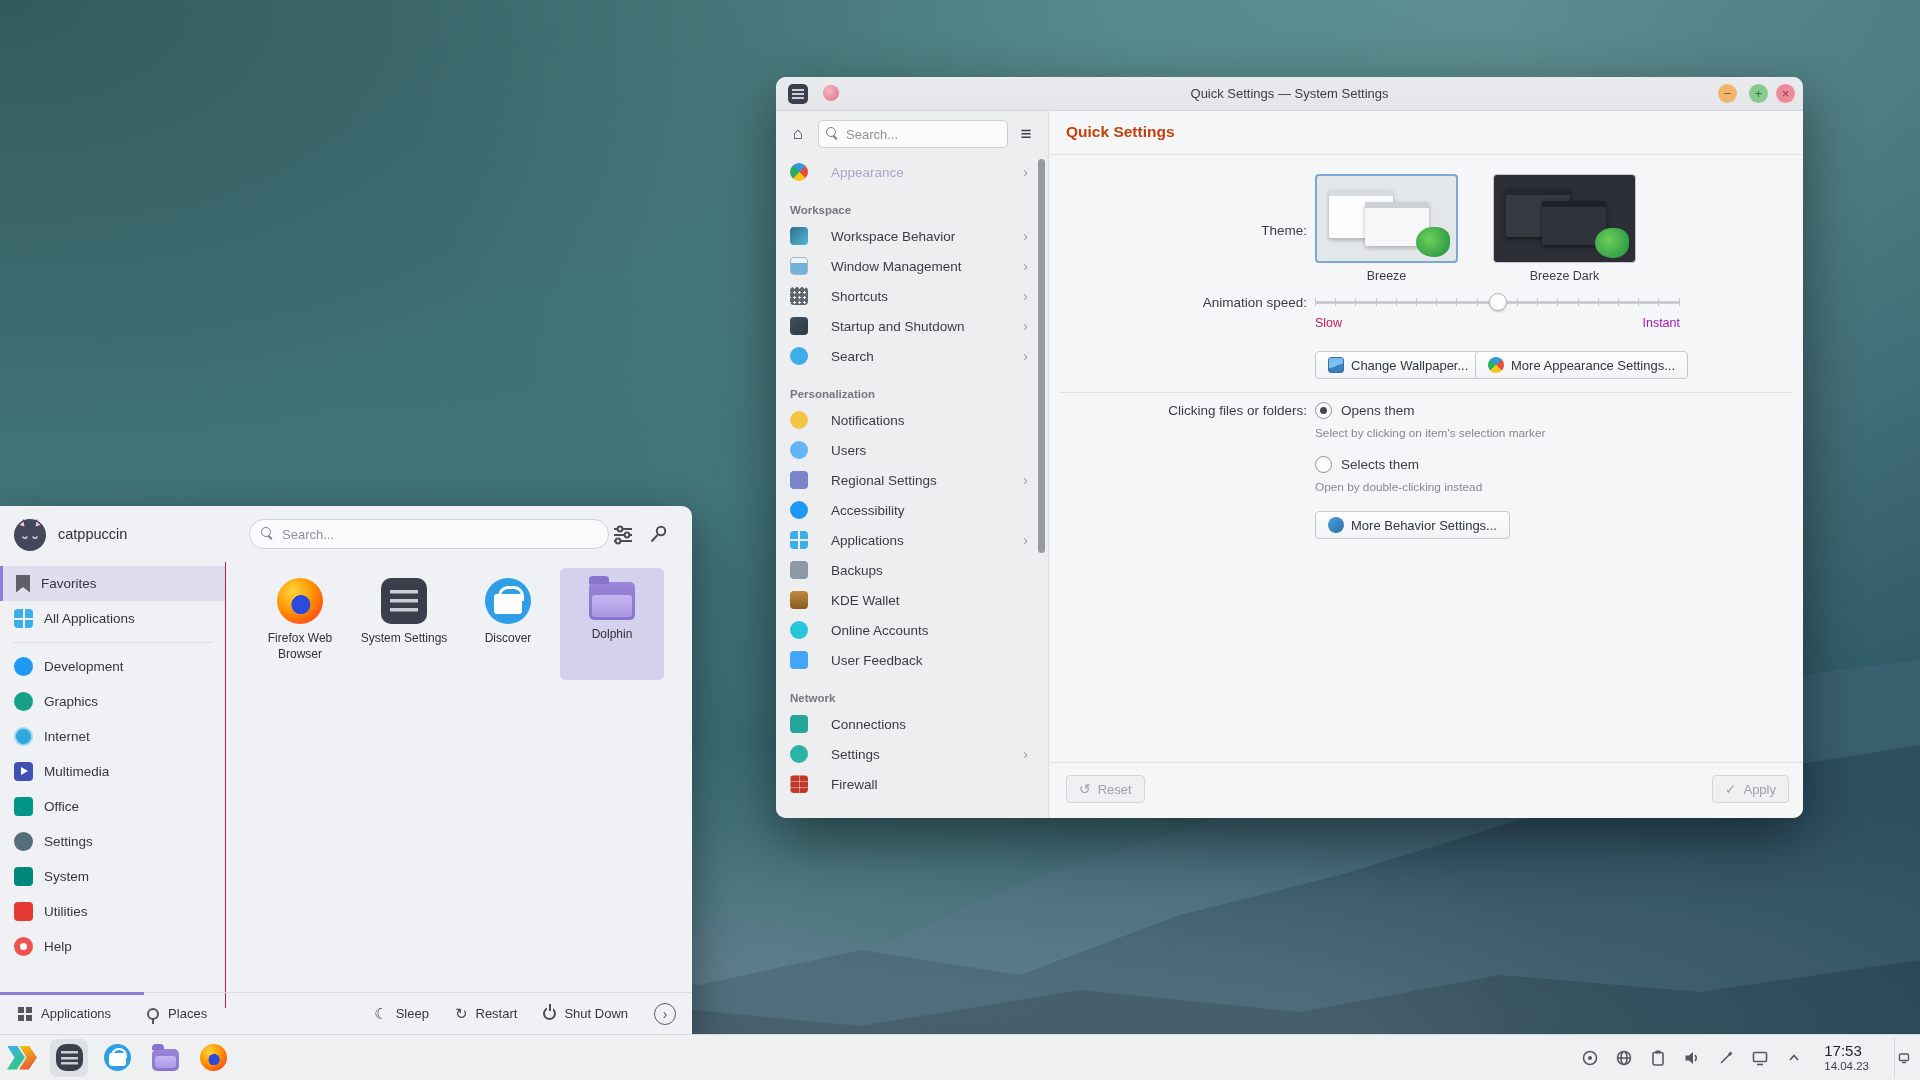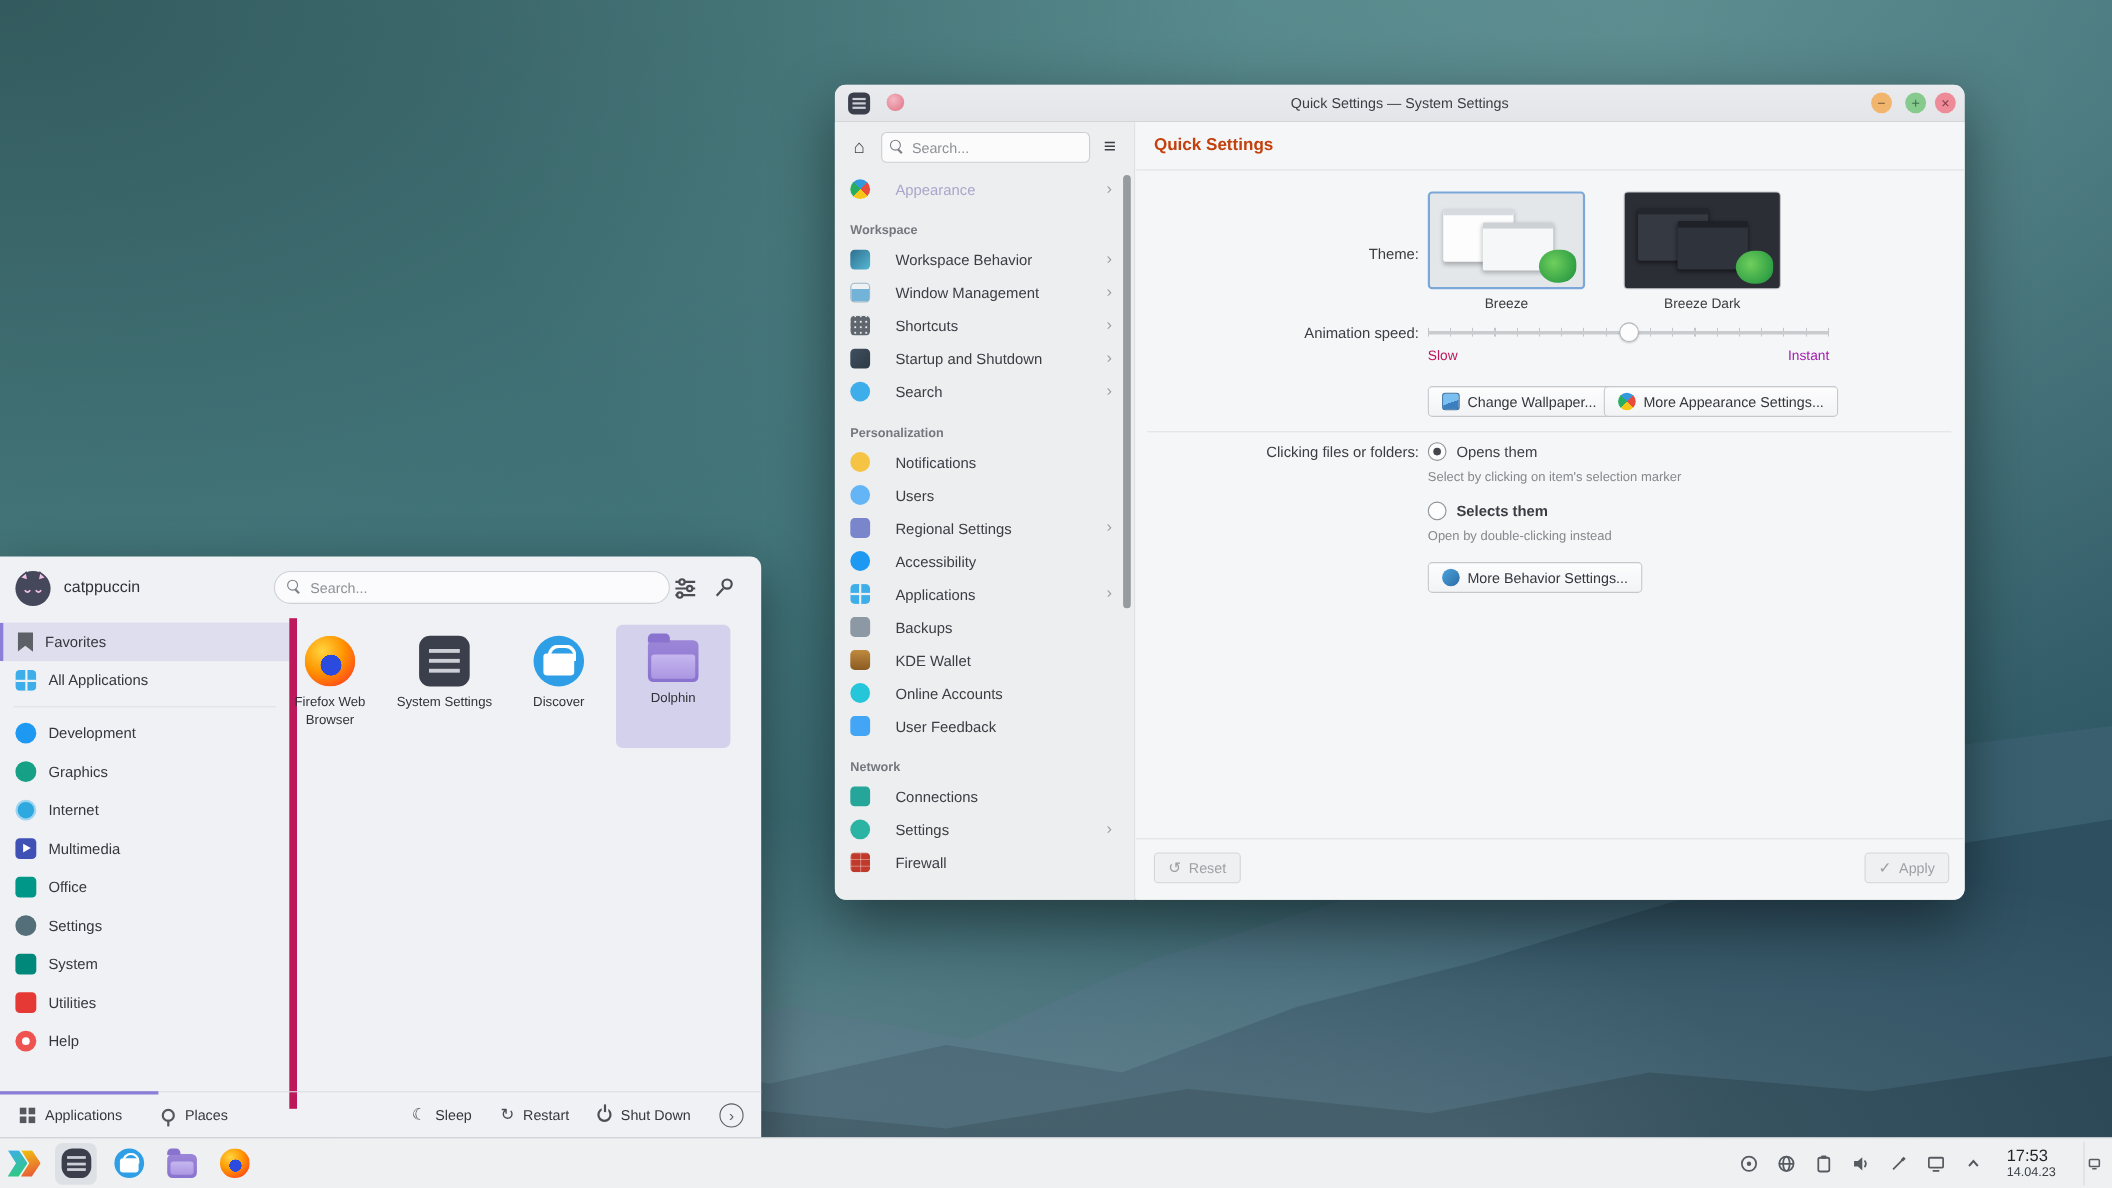--- a/index.html
+++ b/index.html
@@ -21,21 +21,21 @@
 
   
   .btn { height:28px; border:1px solid #c6c8cc; border-radius:4px;
     background:linear-gradient(#fdfdfe,#f2f3f5); font-size:13px; color:#33363b;
     display:inline-flex; align-items:center; gap:7px; padding:0 12px; white-space:nowrap; }
   .btn.disabled { color:#9da0a5; background:#eff0f2; border-color:#d4d5d8; }
   .chevglyph { color:#9aa0a6; font-size:15px; line-height:1; }
 
   
   .window { position:absolute; border-radius:10px; box-shadow:0 20px 55px rgba(0,0,0,.45); }
-  #settings-window { left:759px; top:77px; width:1027px; height:741px; background:#f3f4f6; }
+  #settings-window { left:776px; top:77px; width:1027px; height:741px; background:#f3f4f6; }
 
   .sw-titlebar { position:relative; height:34px; background:linear-gradient(#eaebee,#e4e5e8);
     border-bottom:1px solid #d4d5d9; border-radius:10px 10px 0 0; }
   .sw-title { position:absolute; left:0; right:0; top:0; line-height:33px; text-align:center;
     font-size:13px; color:#3c3e44; }
   .tb-appicon { position:absolute; left:12px; top:7px; width:20px; height:20px; border-radius:5px;
     background:#3a3f4b; }
   .tb-appicon::before { content:""; position:absolute; inset:0;
     background-image:linear-gradient(#ccd0d6,#ccd0d6),linear-gradient(#ccd0d6,#ccd0d6),linear-gradient(#ccd0d6,#ccd0d6);
     background-size:12px 2px; background-position:4px 5px,4px 9px,4px 13px; background-repeat:no-repeat; }
@@ -147,21 +147,21 @@
   .b-behavior { position:absolute; left:265px; top:400px; }
   .bic { width:16px; height:16px; border-radius:3px; flex:none; }
   .bic.wallpaper { background:linear-gradient(160deg,#79c0f0 55%,#3b7fbe 55%); border:1px solid #3a6f9e; }
   .bic.pinwheel { border-radius:50%;
     background:conic-gradient(from 45deg,#e74c3c 0 25%,#f5c518 0 50%,#27ae60 0 75%,#3498db 0 100%); }
   .bic.behavior { background:linear-gradient(135deg,#4aa3df,#2e6da4); border-radius:50%; }
 
   .qs-sep-mid { position:absolute; left:10px; right:12px; top:281px; border-top:1px solid #e0e1e4; }
 
   .radio-row { position:absolute; left:265px; display:flex; align-items:center; gap:9px; font-size:13.5px; color:#3a3d42; }
-  .r1 { top:291px; } .r2 { top:345px;font-weight:bold; }
+  .r1 { top:291px; } .r2 { top:345px; }
   .radio { width:17px; height:17px; border-radius:50%; border:1px solid #8f9297; background:#fdfdfe; position:relative; flex:none; }
   .radio.sel::after { content:""; position:absolute; inset:4px; border-radius:50%; background:#43464c; }
   .cap { position:absolute; left:265px; font-size:11.8px; color:#85888d; }
   .cap1 { top:315px; } .cap2 { top:369px; }
 
   .qs-sep-bottom { position:absolute; left:0; right:0; top:651px; border-top:1px solid #e0e1e4; }
   .b-reset { position:absolute; left:16px; top:664px; }
   .b-apply { position:absolute; right:14px; top:664px; }
   .btn .gico { font-size:14px; line-height:1; color:#9da0a5; }
 
@@ -173,21 +173,21 @@
   .user-name { position:absolute; left:58px; top:0; height:56px; display:flex; align-items:center;
     font-size:14.5px; color:#2e3136; }
   .ko-search { position:absolute; left:249px; top:13px; width:360px; }
   .ko-search input { width:100%; height:30px; border:1px solid #cfd1d6; border-radius:15px;
     background:#fbfbfd; padding:0 12px 0 32px; font-size:13px; font-family:inherit; outline:none; color:#33363b; }
   .ko-search input::placeholder { color:#8e9197; }
   .ko-search .mag { left:12px; top:8px; }
   .ko-hicon { position:absolute; top:17px; width:22px; height:22px; }
   .cfg { right:58px; } .pin { right:22px; }
 
-  .ko-side { position:absolute; top:56px; left:0; width:270px; bottom:26px; border-right:7px solid #be185d; padding-top:4px; }
+  .ko-side { position:absolute; top:56px; left:0; width:226px; bottom:26px; border-right:1px solid #be185d; padding-top:4px; }
   .ko-item { height:35px; display:flex; align-items:center; gap:11px; padding-left:14px;
     font-size:13.5px; color:#34373c; position:relative; }
   .ko-item.sel { background:rgba(139,126,216,.16); box-shadow:inset 3px 0 0 #8b7ed8; }
   .ko-sep { height:1px; background:#dfe0e3; margin:6px 12px; }
 
   .kic { width:19px; height:19px; border-radius:4px; flex:none; }
   .k-favorites { width:14px; height:18px; border-radius:0; background:#5d6167;
     clip-path:polygon(0 0,100% 0,100% 100%,50% 70%,0 100%); margin-left:2px; }
   .k-allapps { background:#3daee9;
     background-image:linear-gradient(#f0f1f4,#f0f1f4),linear-gradient(#f0f1f4,#f0f1f4);

